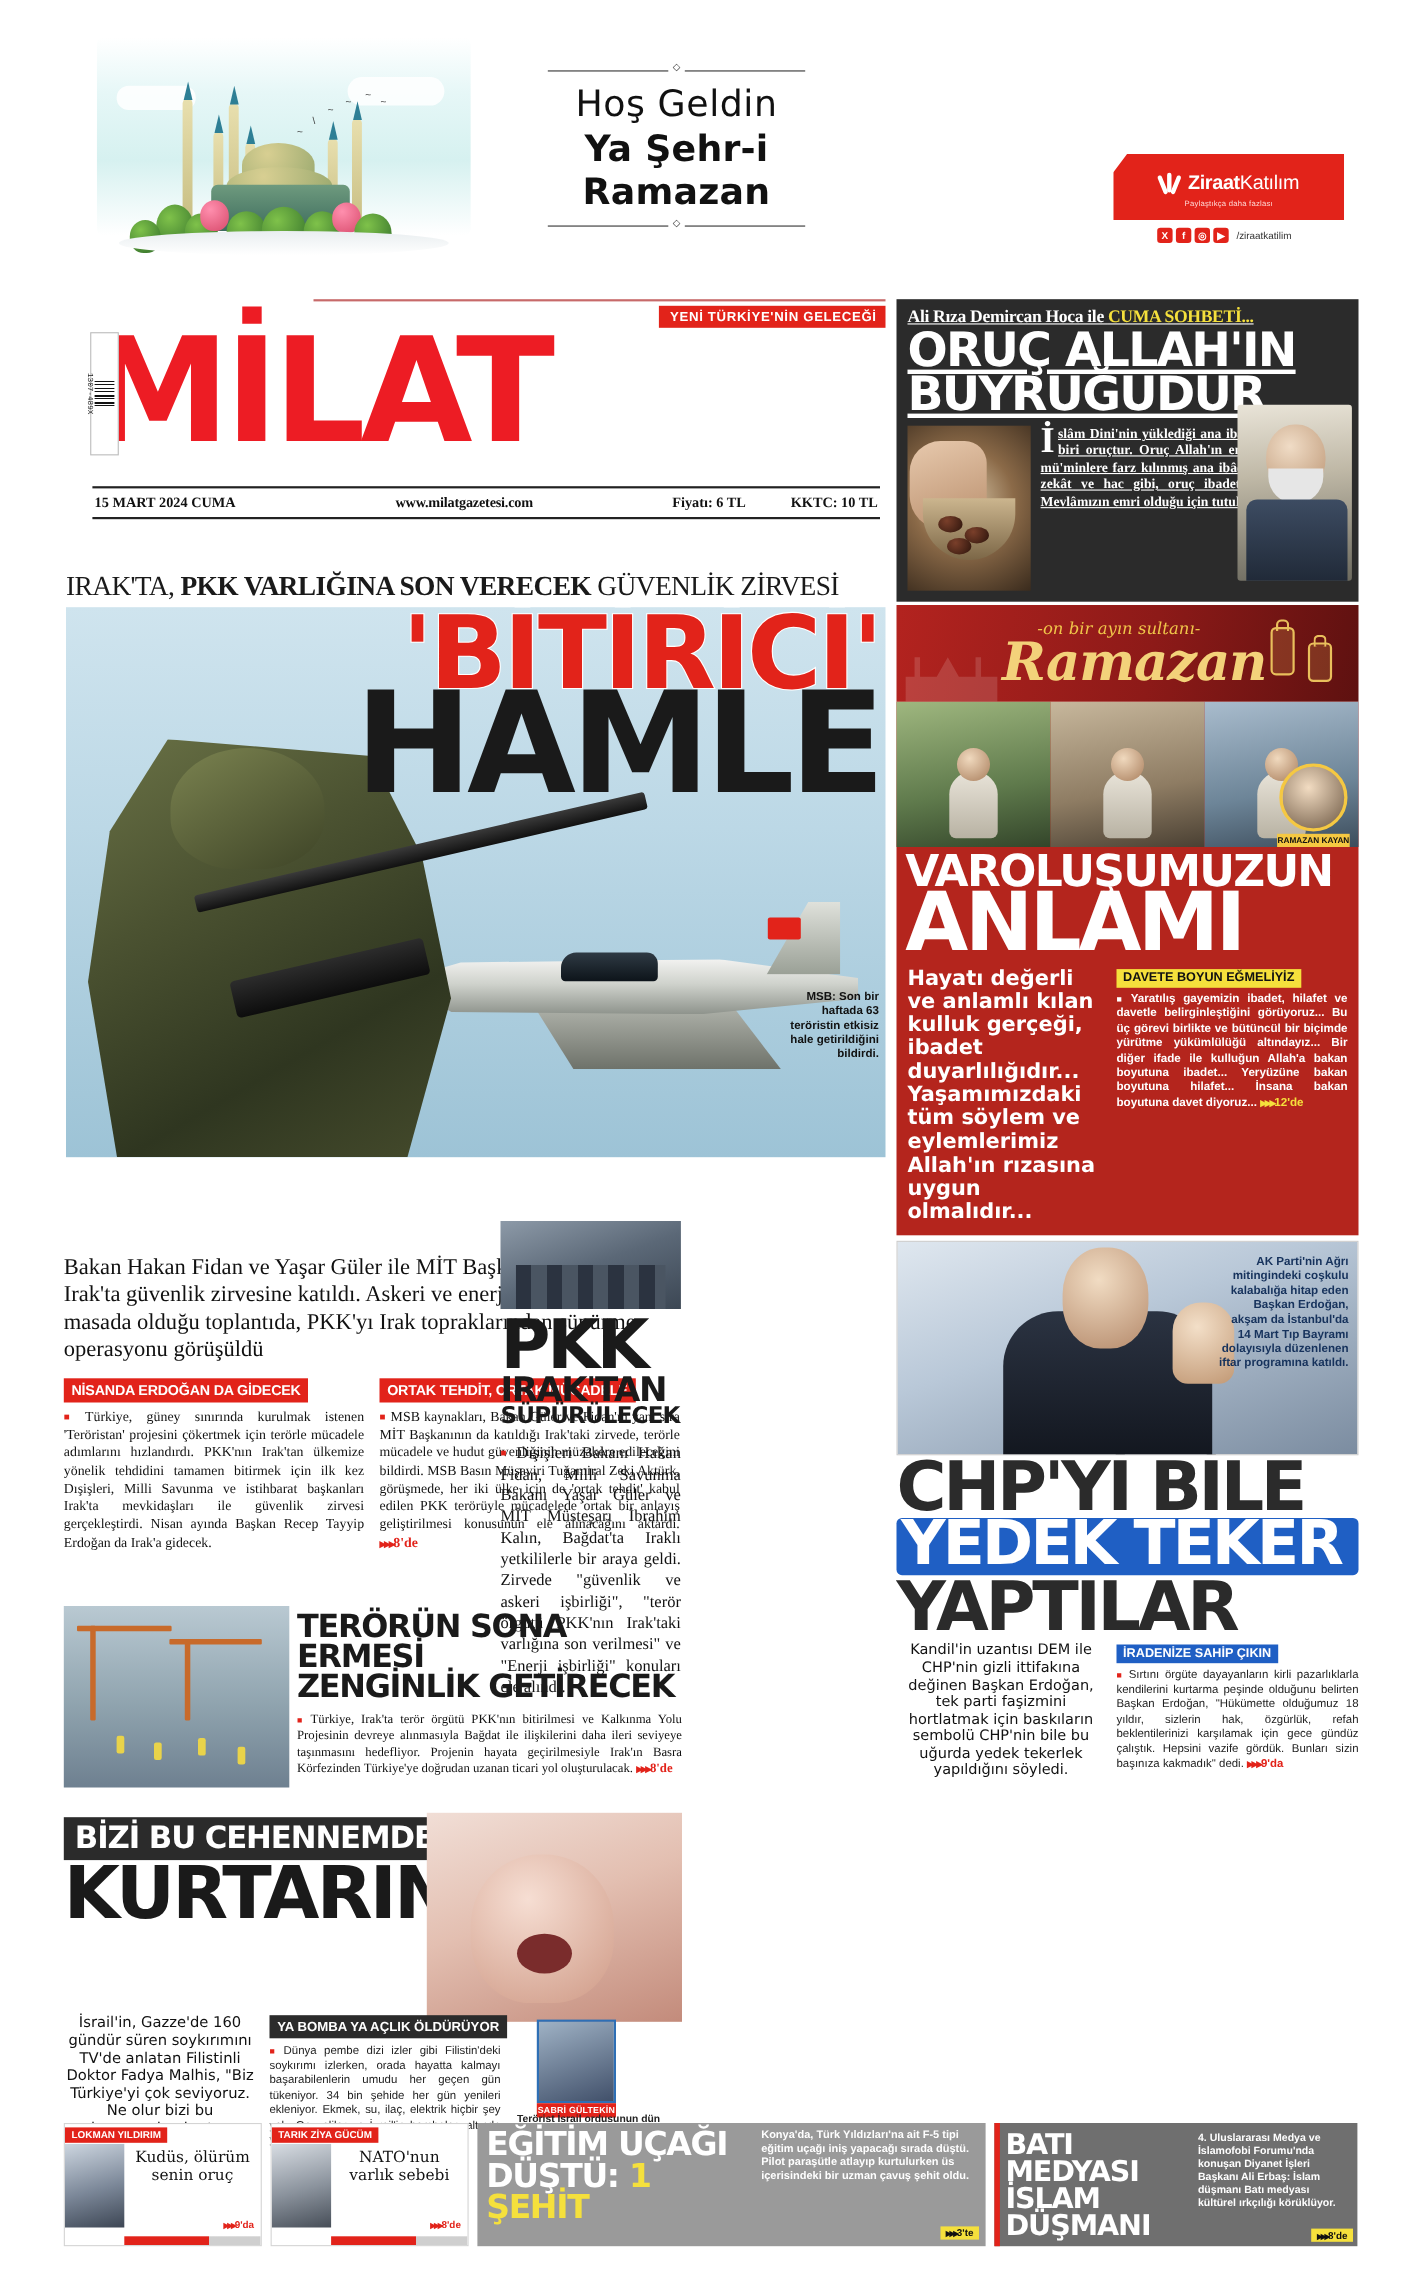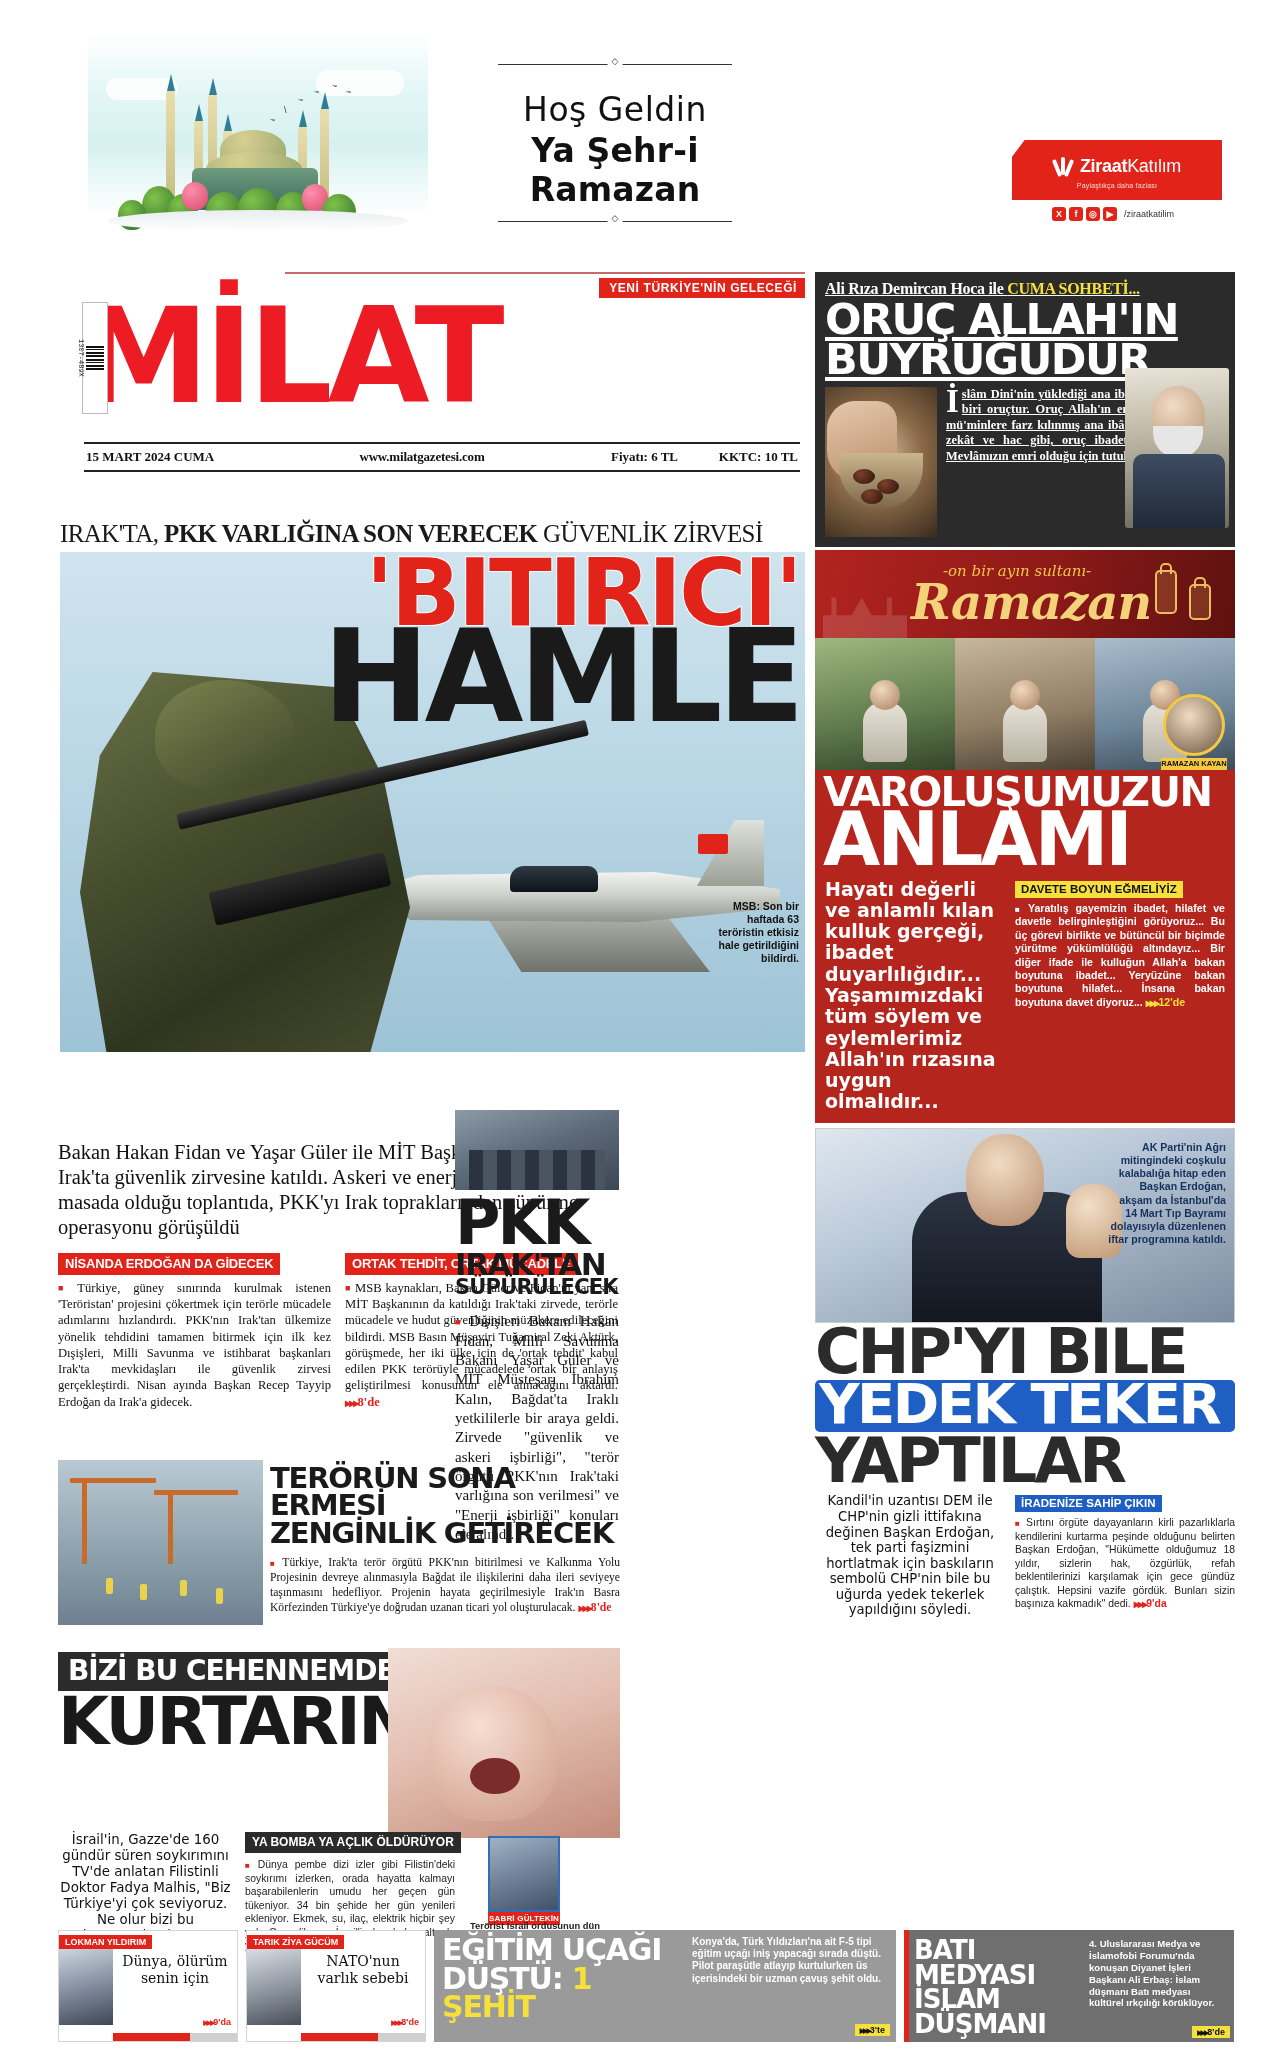--- a/index.html
+++ b/index.html
@@ -66,21 +66,21 @@
   .greet-rule-top:before, .greet-rule-bot:before {
     content: ""; position: absolute; left: 8px; right: 8px; top: 6px; height: 1px;
     background: #333;
   }
   .greet-rule-top:after, .greet-rule-bot:after {
     content: "◇"; position: absolute; left: 50%; transform: translateX(-50%);
     top: -2px; font-size: 9px; color: #333; background: #fff; padding: 0 4px;
   }
   .greet-line1 {
     font-size: 33px; font-weight: 400; color: #111; letter-spacing: .5px;
-    margin: 18px 0 2px; font-family: "DejaVu Sans", sans-serif;
+    margin: 2px 0 2px; font-family: "DejaVu Sans", sans-serif;
   }
   .greet-line2 {
     font-size: 33px; font-weight: 700; color: #111; letter-spacing: .2px;
     margin-bottom: 6px; font-family: "DejaVu Sans", sans-serif;
   }
 
   .ziraat-ad { position: absolute; left: 1012px; top: 140px; width: 222px; height: 90px; }
   .ziraat-box {
     position: relative; width: 210px; height: 60px; background: #e2231a;
     clip-path: polygon(6% 0, 100% 0, 100% 100%, 0 100%, 0 28%);
@@ -866,21 +866,21 @@
         </div>
       </div>
     </div>
   </div>
 
   <div class="bottom">
 
     <div class="col-card">
       <div class="cc-name">LOKMAN YILDIRIM</div>
       <div class="cc-photo"></div>
-      <div class="cc-text">Dünya, ölürüm senin için</div>
+      <div class="cc-text">Kudüs, ölürüm senin oruç</div>
       <div class="cc-pg">9'da</div>
       <div class="cc-bar"></div>
     </div>
 
     <div class="col-card">
       <div class="cc-name">TARIK ZİYA GÜCÜM</div>
       <div class="cc-photo b"></div>
       <div class="cc-text">NATO'nun varlık sebebi</div>
       <div class="cc-pg">8'de</div>
       <div class="cc-bar"></div>

